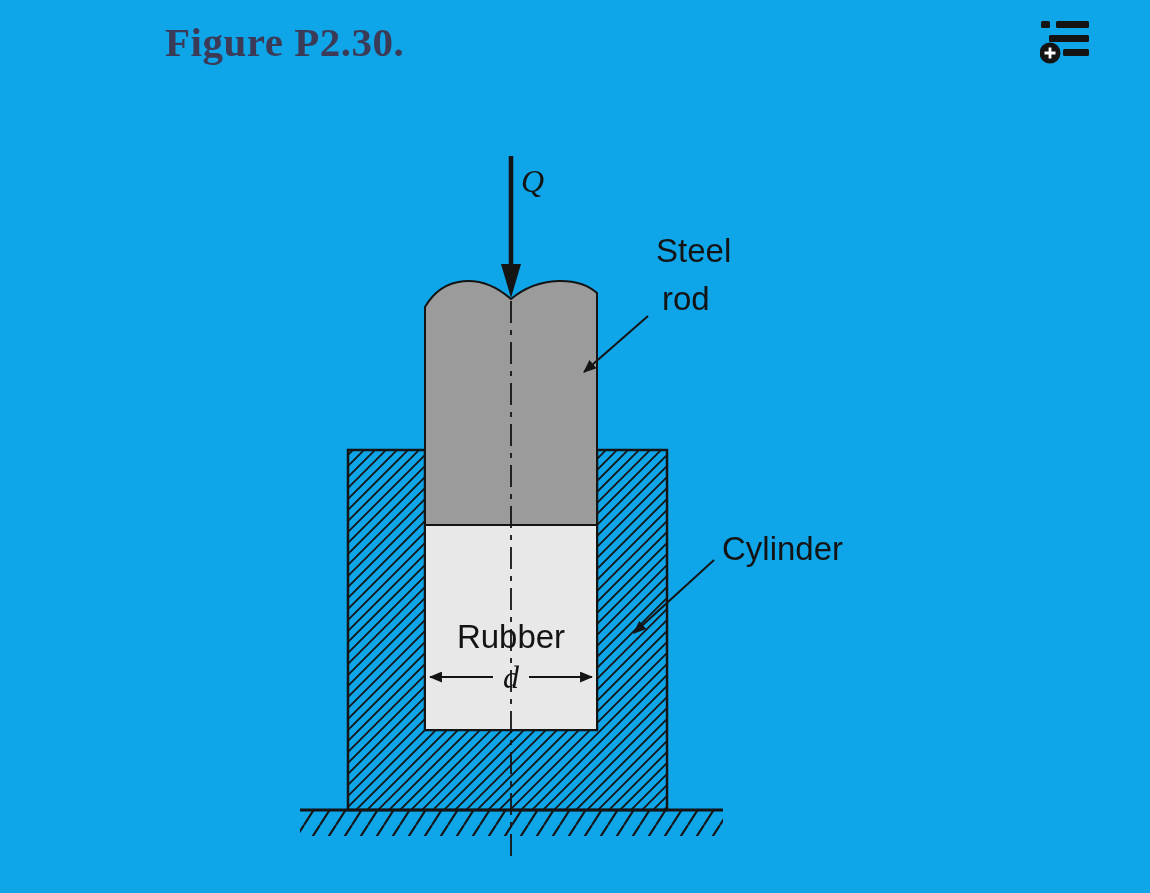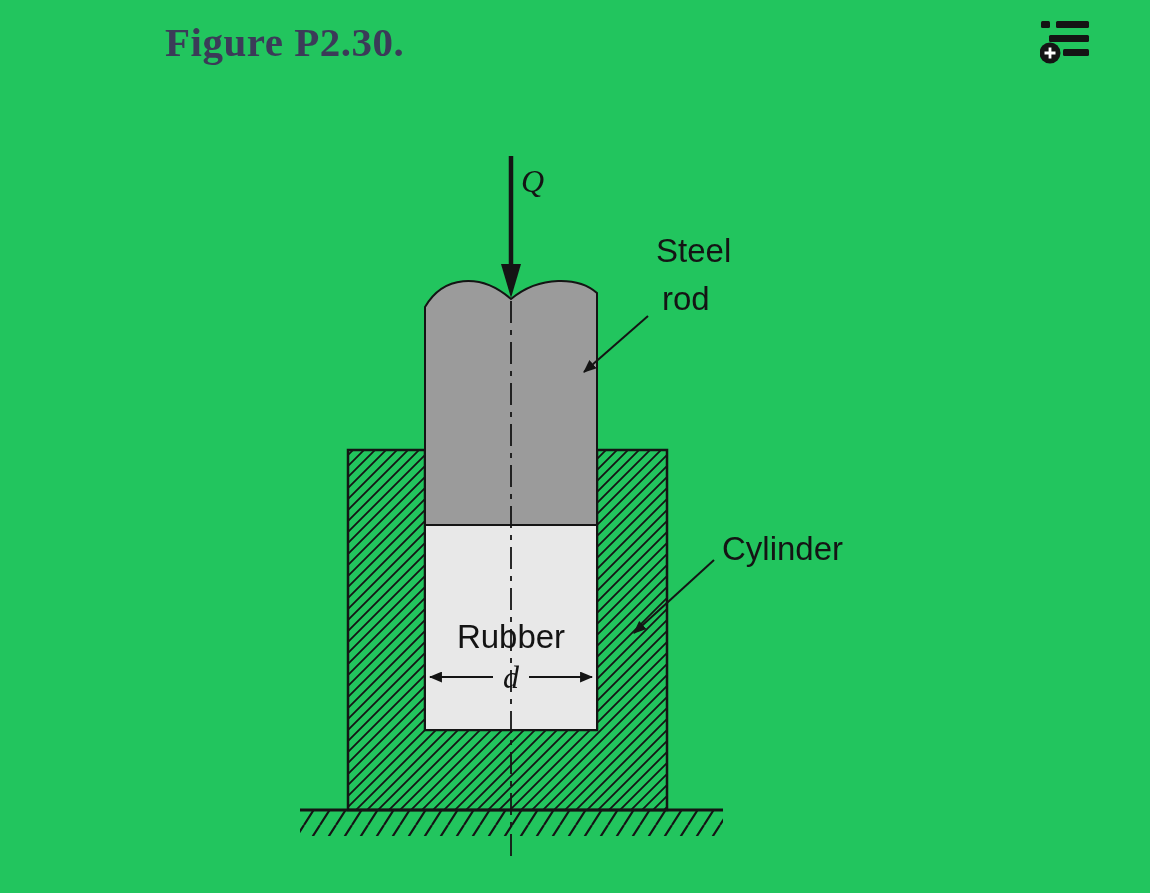--- a/index.html
+++ b/index.html
@@ -1,18 +1,18 @@
 <!DOCTYPE html>
 <html><head>
 <meta charset="utf-8">
 <style>
   * { margin:0; padding:0; box-sizing:border-box; }
   html,body { width:1150px; height:893px; background:#ffffff; }
   body { font-family:"Liberation Sans", sans-serif; }
-  .page { position:relative; width:1150px; height:893px; background:#22c55e; overflow:hidden; }
+  .page { position:relative; width:1150px; height:893px; background:#0ea5e9; overflow:hidden; }
   .figure-title {
     position:absolute; left:165px; top:18px;
     font-family:"Liberation Serif", serif;
     font-weight:700; font-size:41px; color:#3b3b58; letter-spacing:.5px;
   }
   .icon-btn {
     position:absolute; right:60px; top:18px;
     background:none; border:none; padding:0; cursor:pointer; line-height:0;
   }
   .diagram { position:absolute; left:0; top:0; }

